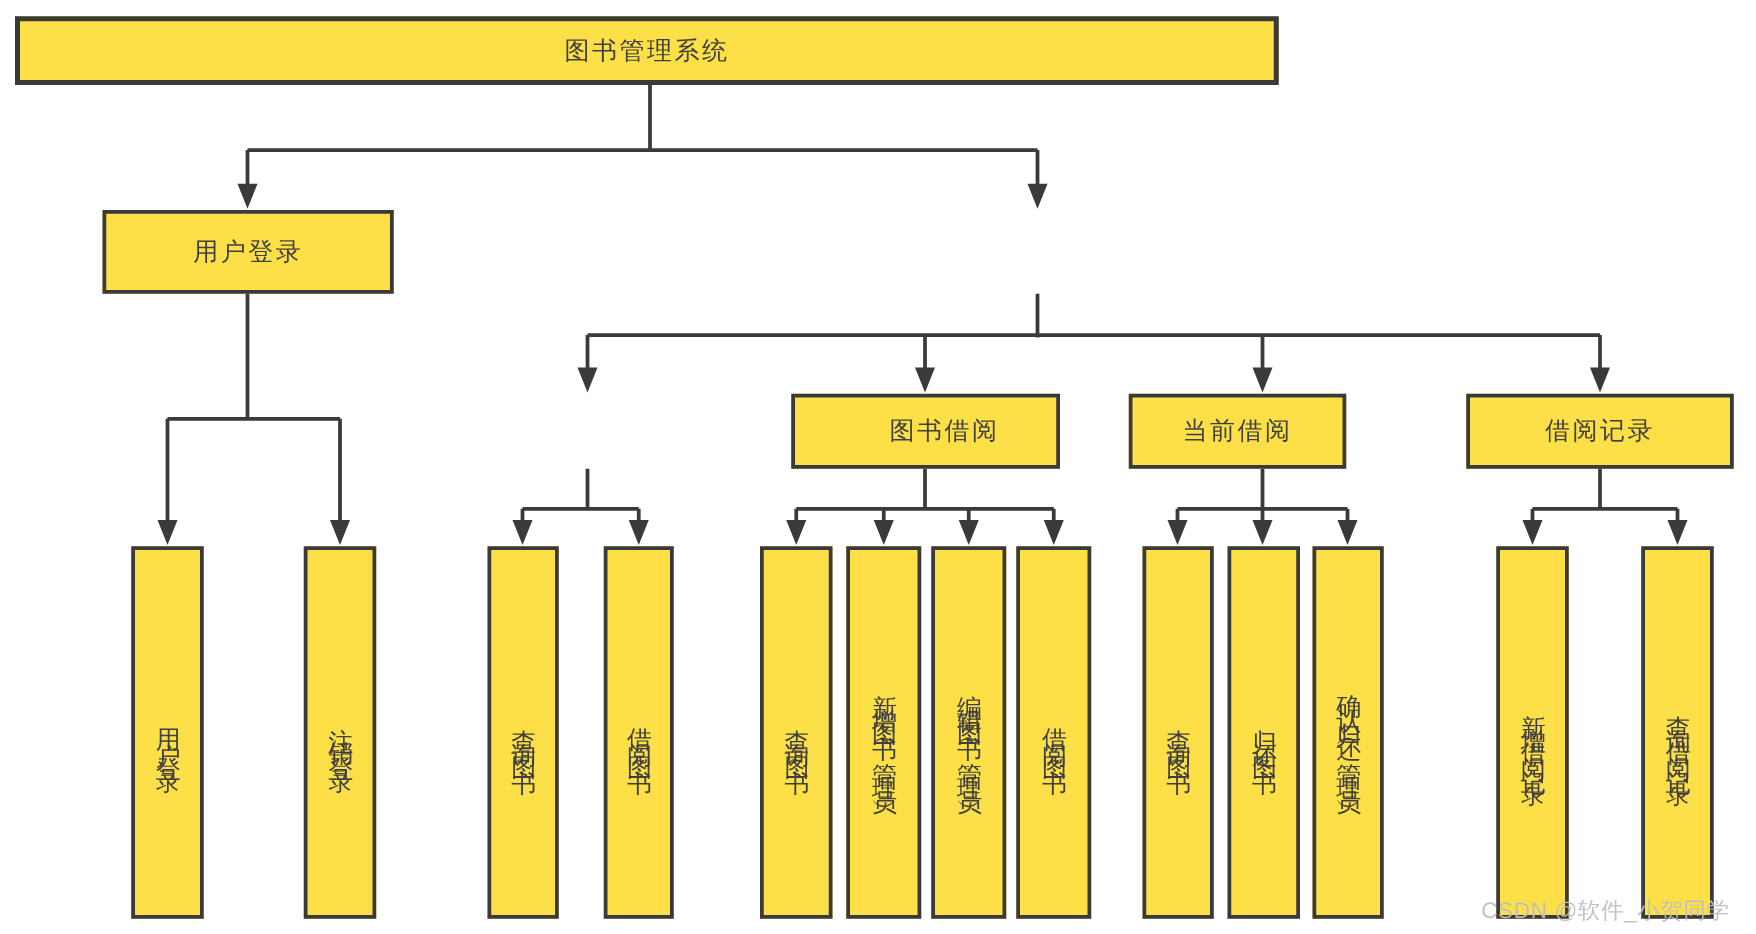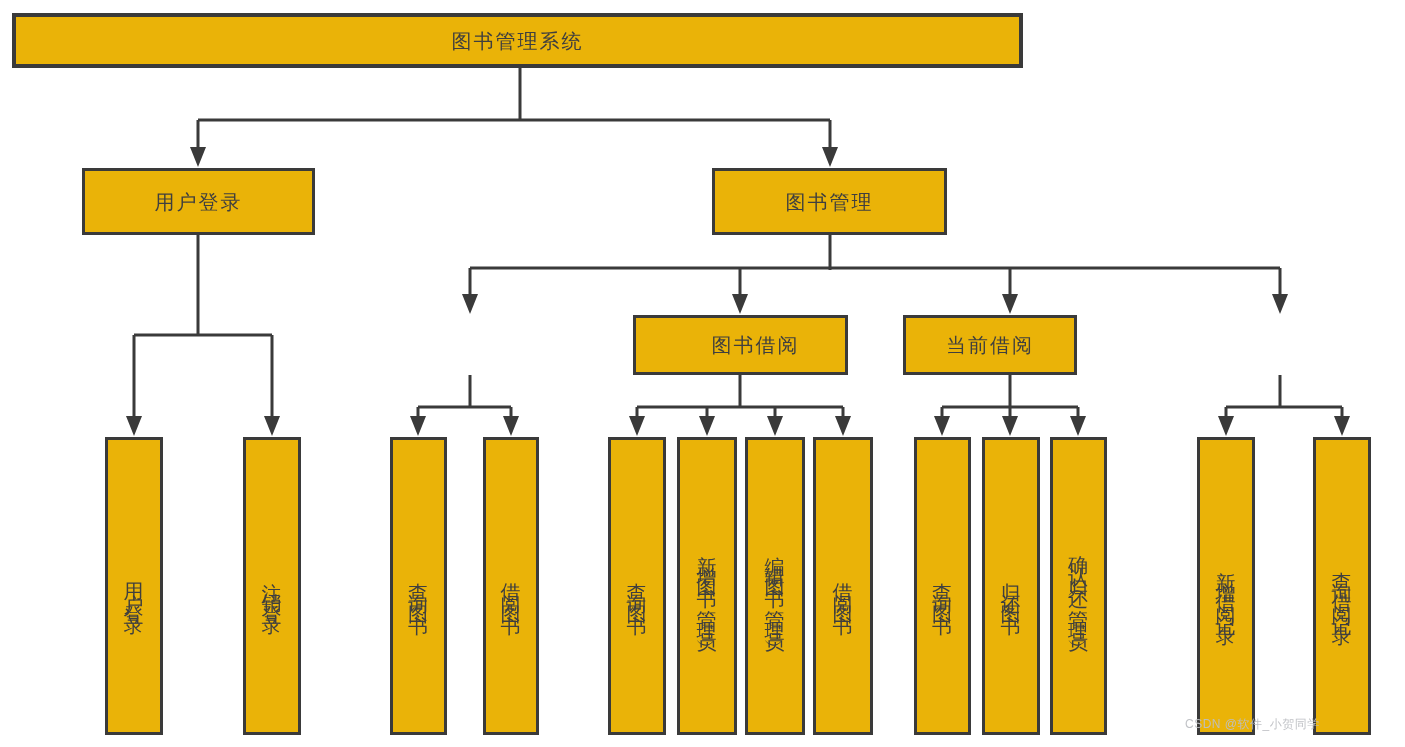--- a/index.html
+++ b/index.html
@@ -7,21 +7,21 @@
     position:relative;
     width:1405px;height:747px;
     background:#ffffff;
     overflow:hidden;
     font-family:"Liberation Sans", sans-serif;
   }
   .wires{position:absolute;left:0;top:0;width:1405px;height:747px;z-index:0;}
   .box{
     position:absolute;
     box-sizing:border-box;
-    background:#eab308;
+    background:#fde047;
     border:3px solid #3a3a3a;
     color:#3f3f3f;
     display:flex;
     align-items:center;
     justify-content:center;
     z-index:1;
     font-size:20px;
     letter-spacing:2px;
     text-align:center;
     line-height:1.2;
@@ -31,21 +31,21 @@
     writing-mode:vertical-rl;
     text-orientation:mixed;
     letter-spacing:11px;
     font-size:20px;
     padding-top:6px;
   }
   .watermark{
     position:absolute;
     left:1185px;top:716px;
     z-index:3;
-    font-size:12px;
+    font-size:18px;
     color:rgba(189,191,195,0.95);
     letter-spacing:0.5px;
     white-space:nowrap;
   }
 </style>
 </head>
 <body>
 
 <div class="stage">
 
@@ -84,24 +84,24 @@
       <polygon points="1002,416 1018,416 1010,436"></polygon>
       <polygon points="1070,416 1086,416 1078,436"></polygon>
       <polygon points="1218,416 1234,416 1226,436"></polygon>
       <polygon points="1334,416 1350,416 1342,436"></polygon>
     </g>
   </svg>
 
   <div class="box root" style="left:12px;top:13px;width:1011px;height:55px;">图书管理系统</div>
 
   <div class="box" style="left:82px;top:168px;width:233px;height:67px;">用户登录</div>
-  <div class="box" style="left:712px;top:168px;width:235px;height:67px;">图书管理</div>
 
   <div class="box" style="left:633px;top:315px;width:215px;height:60px;padding-left:30px;">图书借阅</div>
   <div class="box" style="left:903px;top:315px;width:174px;height:60px;">当前借阅</div>
+  <div class="box" style="left:1173px;top:315px;width:214px;height:60px;">借阅记录</div>
 
   <div class="box v" style="left:105px;top:437px;width:58px;height:298px;">用户登录</div>
   <div class="box v" style="left:243px;top:437px;width:58px;height:298px;">注销登录</div>
 
   <div class="box v" style="left:390px;top:437px;width:57px;height:298px;">查询图书</div>
   <div class="box v" style="left:483px;top:437px;width:56px;height:298px;">借阅图书</div>
 
   <div class="box v" style="left:608px;top:437px;width:58px;height:298px;">查询图书</div>
   <div class="box v" style="left:677px;top:437px;width:60px;height:298px;">新增图书（管理员）</div>
   <div class="box v" style="left:745px;top:437px;width:60px;height:298px;">编辑图书（管理员）</div>

